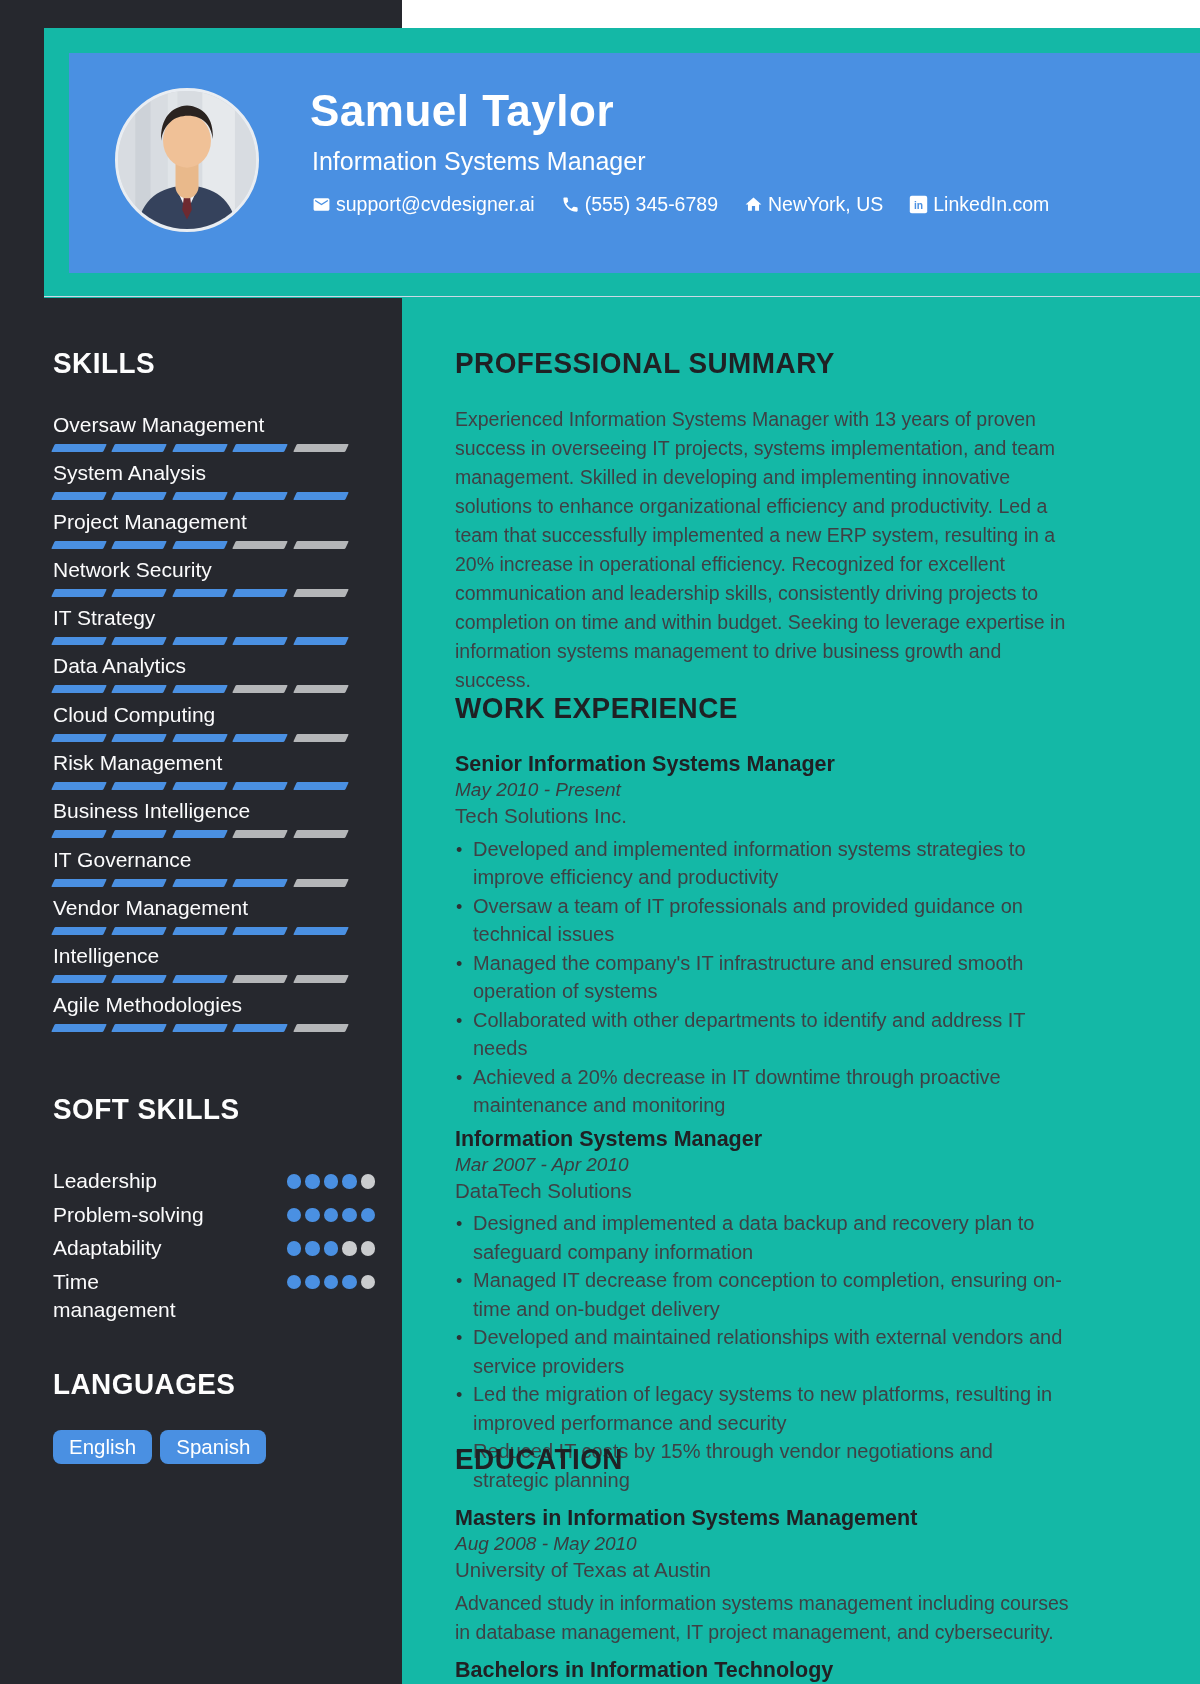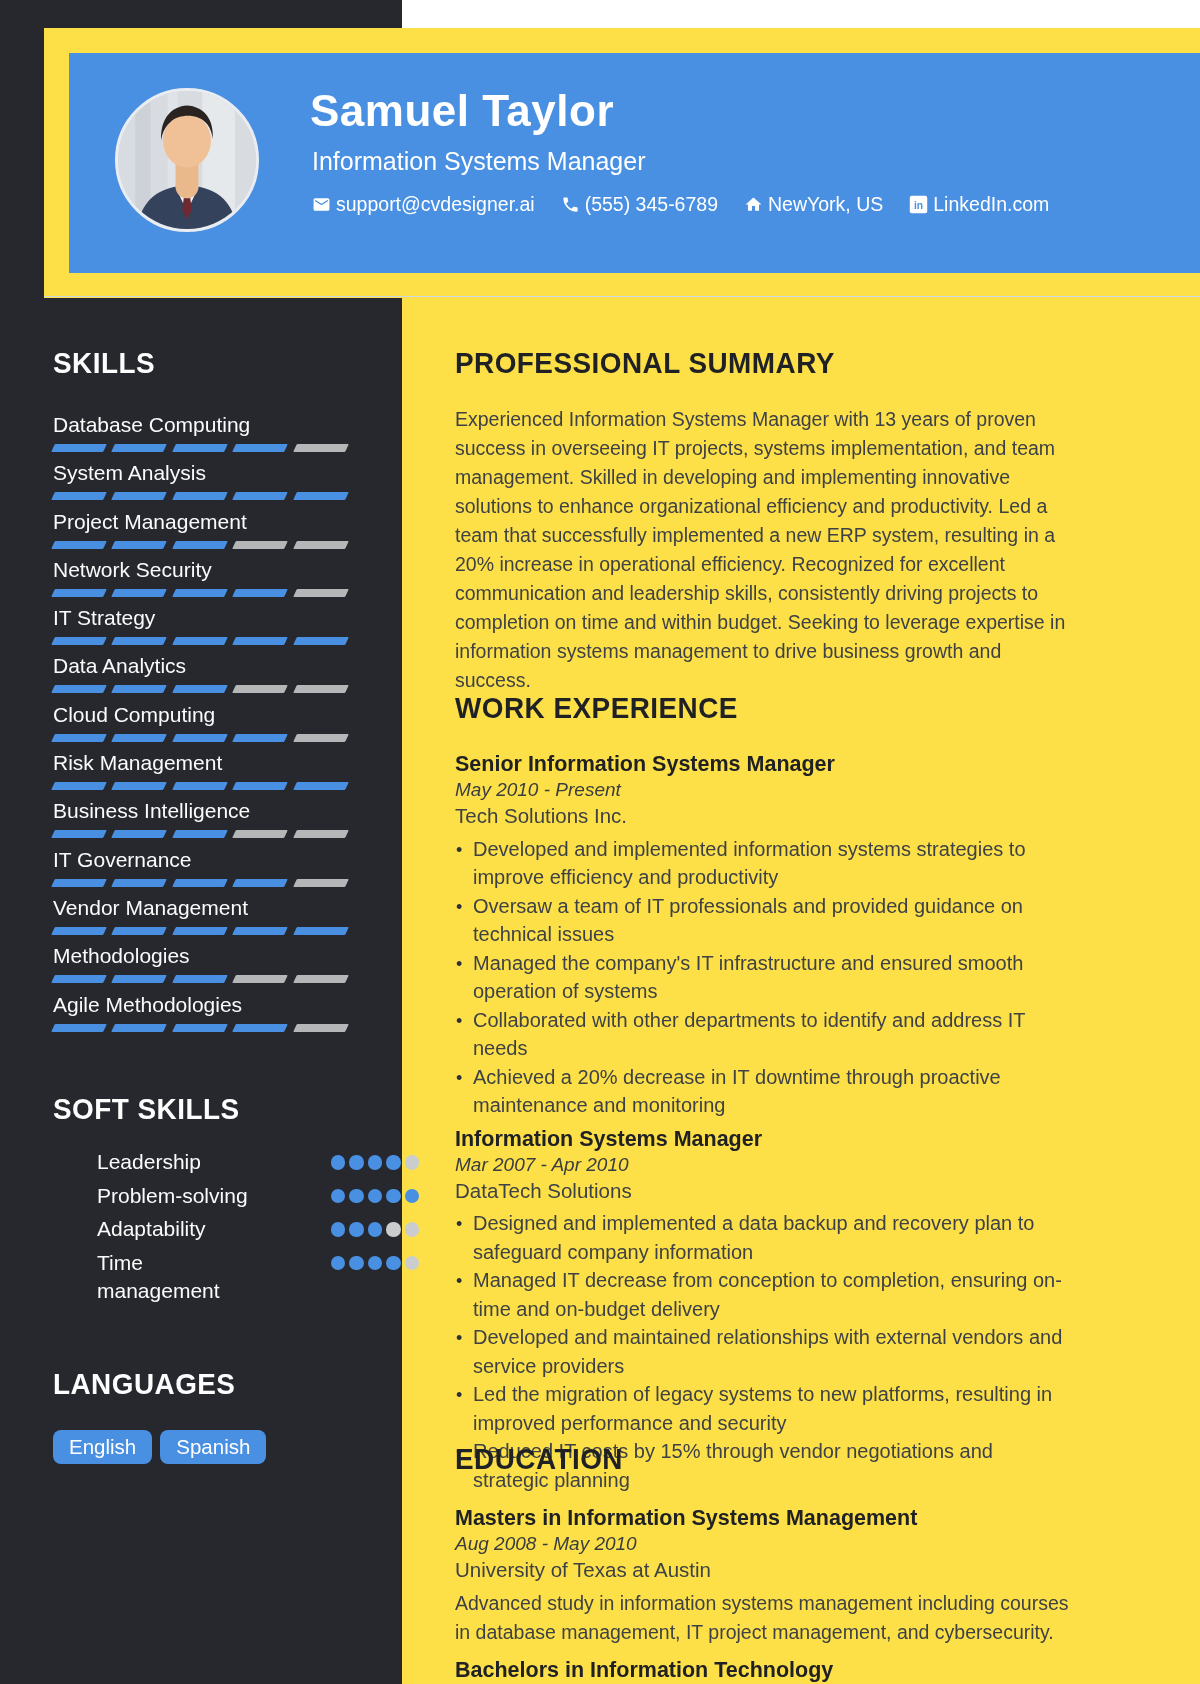--- a/index.html
+++ b/index.html
@@ -14,21 +14,21 @@
   *{box-sizing:border-box;}
   html,body{margin:0;padding:0;}
   body{
     width:1200px;height:1684px;position:relative;overflow:hidden;
     background:#ffffff;font-family:"Liberation Sans",sans-serif;
   }
   
   .bg-top-strip{position:absolute;left:0;top:0;width:402px;height:28px;background:var(--sidebar-bg);}
   .bg-left-strip{position:absolute;left:0;top:0;width:44px;height:1684px;background:var(--sidebar-bg);}
   
-  .card{position:absolute;left:44px;top:28px;width:1156px;height:1656px;background:#fde047;}
+  .card{position:absolute;left:44px;top:28px;width:1156px;height:1656px;background:#14b8a6;}
   
   .header{position:absolute;left:25px;top:25px;width:1131px;height:220px;background:var(--accent);}
   .photo{position:absolute;left:46px;top:35px;width:144px;height:144px;border-radius:50%;
          border:3px solid #e9edf2;overflow:hidden;background:#d8dce1;}
   .photo svg{display:block;width:100%;height:100%;}
   .name{position:absolute;left:241px;top:34px;font-size:44px;font-weight:bold;color:#fff;letter-spacing:.5px;line-height:48px;}
   .jobtitle{position:absolute;left:243px;top:93px;font-size:25px;color:#fff;line-height:30px;}
   .contacts{position:absolute;left:243px;top:139px;display:flex;align-items:center;gap:26px;color:#fff;font-size:19.5px;line-height:24px;}
   .contact{display:flex;align-items:center;gap:5px;white-space:nowrap;}
   .cicon{display:inline-flex;width:19px;height:19px;}
@@ -43,21 +43,21 @@
   .h-skills{top:50px;}
   .h-soft{top:796px;}
   .h-lang{top:1071px;}
   .skills{position:absolute;left:9px;top:115px;width:294px;}
   .skill-row{height:48.3px;}
   .skill-label{font-size:21px;line-height:23px;color:#fbfbfc;}
   .skill-bar{margin-top:8px;display:flex;gap:8px;height:8px;}
   .seg{flex:1;height:8px;transform:skewX(-25deg);border-radius:1px;}
   .seg.on{background:var(--accent);}
   .seg.off{background:var(--bar-off);}
-  .softs{position:absolute;left:9px;top:850px;width:322px;margin-left:44px;}
+  .softs{position:absolute;left:9px;top:869px;width:322px;}
   .soft-row{display:flex;align-items:flex-start;margin-bottom:5px;}
   .soft-label{width:156px;font-size:21px;line-height:28.5px;color:#fbfbfc;}
   .soft-dots{margin-left:auto;margin-top:7px;display:flex;gap:4px;}
   .dot{width:14.5px;height:14.5px;border-radius:50%;}
   .dot.on{background:var(--accent);}
   .dot.off{background:var(--dot-off);}
   .pills{position:absolute;left:9px;top:1132px;display:flex;gap:8px;}
   .pill{background:var(--accent);color:#fff;font-size:20.5px;line-height:22px;
         padding:6px 16px;border-radius:8px;white-space:nowrap;}
   
@@ -147,21 +147,21 @@
       </div>
   </div>
 
   <div class="divider"></div>
 
   <div class="sidebar">
     <h2 class="h-skills">SKILLS</h2>
     <div class="skills">
 
         <div class="skill-row">
-          <div class="skill-label">Database Computing</div>
+          <div class="skill-label">Oversaw Management</div>
           <div class="skill-bar">
             <span class="seg on"></span>
             <span class="seg on"></span>
             <span class="seg on"></span>
             <span class="seg on"></span>
             <span class="seg off"></span>
           </div>
         </div>
 
         <div class="skill-row">
@@ -268,21 +268,21 @@
           <div class="skill-bar">
             <span class="seg on"></span>
             <span class="seg on"></span>
             <span class="seg on"></span>
             <span class="seg on"></span>
             <span class="seg on"></span>
           </div>
         </div>
 
         <div class="skill-row">
-          <div class="skill-label">Methodologies</div>
+          <div class="skill-label">Intelligence</div>
           <div class="skill-bar">
             <span class="seg on"></span>
             <span class="seg on"></span>
             <span class="seg on"></span>
             <span class="seg off"></span>
             <span class="seg off"></span>
           </div>
         </div>
 
         <div class="skill-row">

